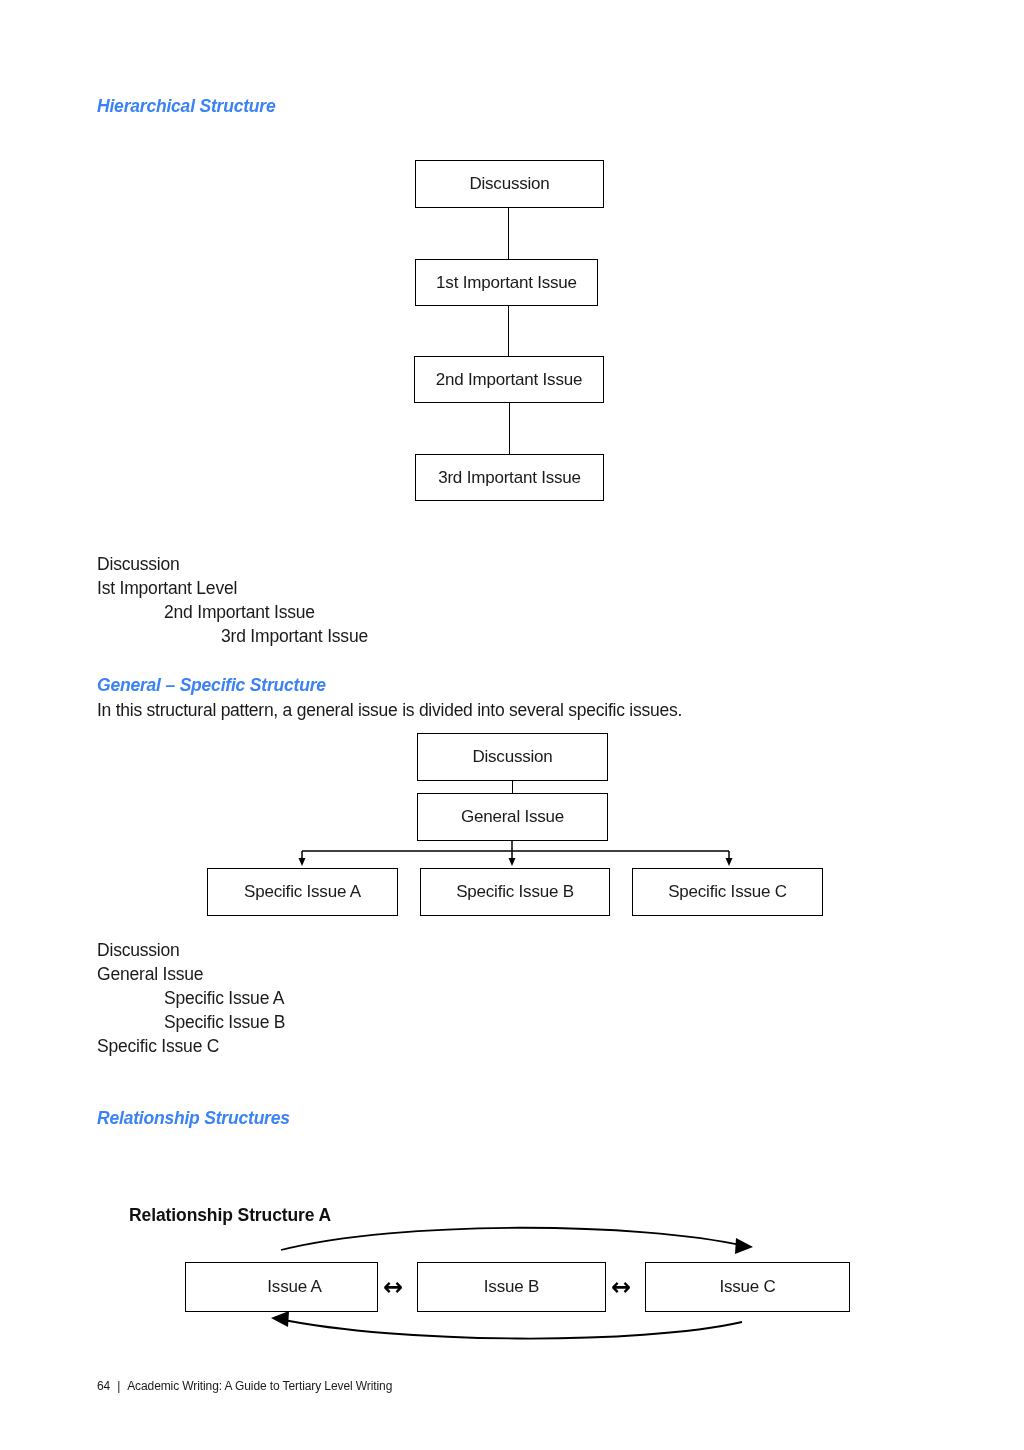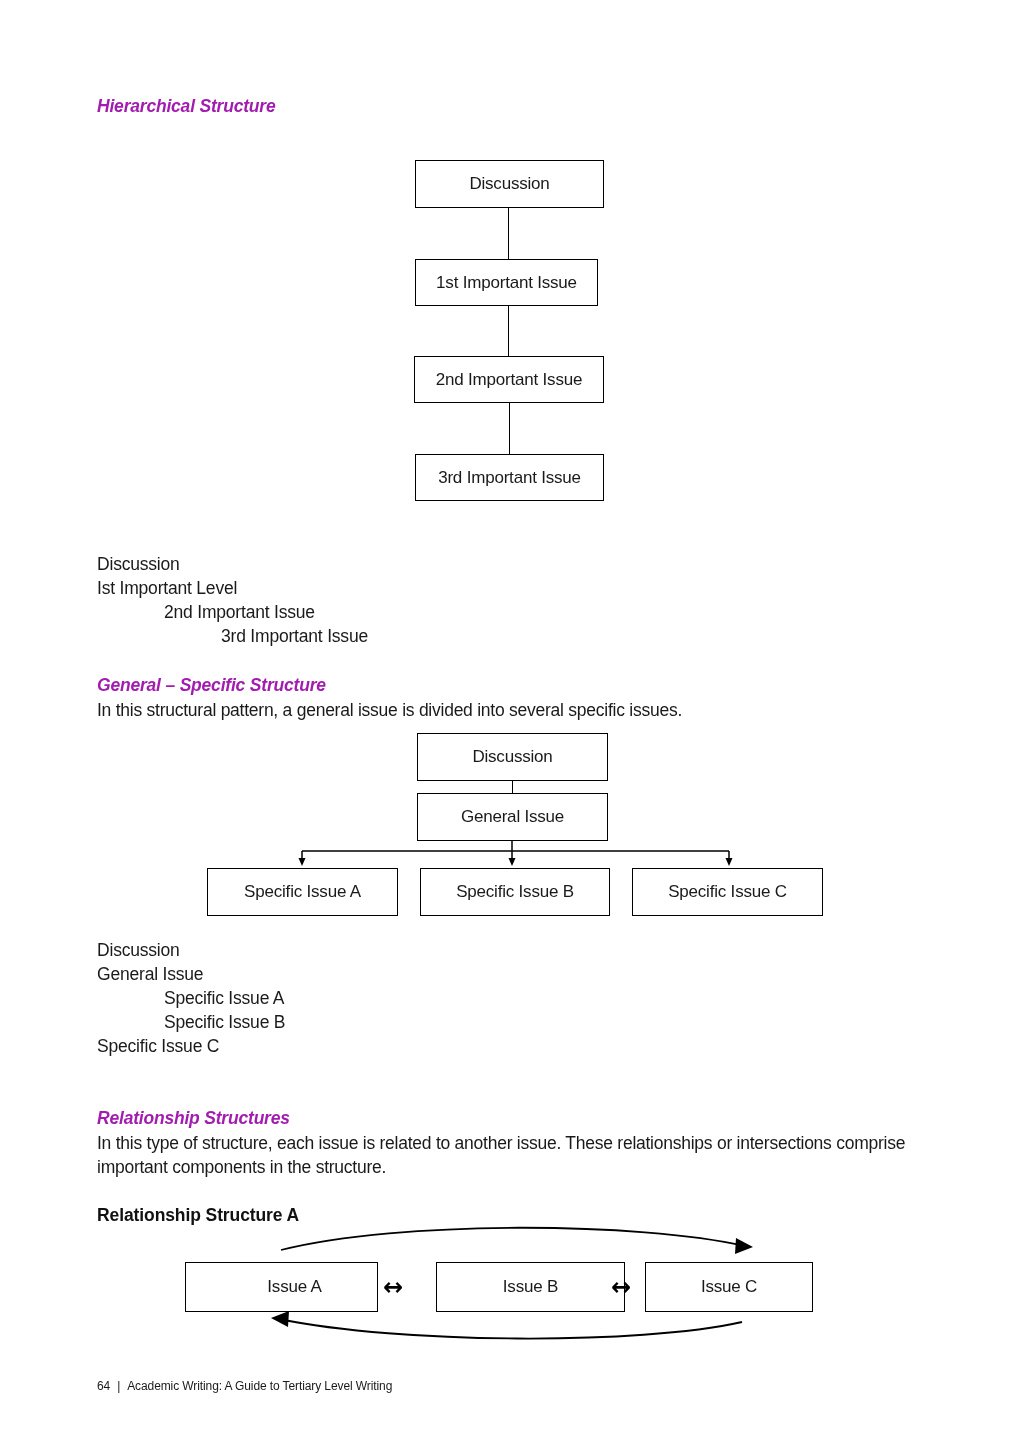--- a/index.html
+++ b/index.html
@@ -20,31 +20,32 @@
     overflow: hidden;
   }
 
   
   .h-sub {
     position: absolute;
     font-size: 17.5px;
     font-weight: bold;
     font-style: italic;
     letter-spacing: -0.2px;
-    color: #a21caf;
+    color: #3b82f6;
     white-space: nowrap;
   }
   .h-sub-plain {
     position: absolute;
     font-size: 17.5px;
     font-weight: bold;
     font-style: normal;
     letter-spacing: -0.1px;
     color: #111111;
     white-space: nowrap;
+    margin-left: 32px;
   }
   .para {
     position: absolute;
     font-size: 17.5px;
     line-height: 24px;
     color: #1a1a1a;
     letter-spacing: -0.25px;
   }
   .listline {
     position: absolute;
@@ -156,40 +157,39 @@
   <div class="node" style="left:632px; top:868px; width:191px; height:48px;">Specific Issue C</div>
 
   <div class="listline" style="left:97px; top:940px;">Discussion</div>
   <div class="listline" style="left:97px; top:964px;">General Issue</div>
   <div class="listline" style="left:164px; top:988px;">Specific Issue A</div>
   <div class="listline" style="left:164px; top:1012px;">Specific Issue B</div>
   <div class="listline" style="left:97px; top:1036px;">Specific Issue C</div>
 
   <div class="h-sub" style="left:97px; top:1108px;">Relationship Structures</div>
 
-  <div class="para" style="left:97px; top:1131px; width:836px;">In this type of structure, each issue is related to another issue. These relationships or intersections comprise important components in the structure.</div>
 
   <div class="h-sub-plain" style="left:97px; top:1205px;">Relationship Structure A</div>
 
   <svg class="overlay" viewBox="0 0 1024 1450">
 
     <path d="M281,1250 C400,1220 640,1222 745,1246" stroke="#000" stroke-width="1.8" fill="none"></path>
     <path d="M736,1238 L753,1247 L735,1254 Z" fill="#000"></path>
 
     <path d="M742,1322 C640,1345 400,1344 279,1319" stroke="#000" stroke-width="1.8" fill="none"></path>
     <path d="M288,1327 L271,1318 L289,1311 Z" fill="#000"></path>
   </svg>
 
   <div class="node" style="left:185px; top:1262px; width:193px; height:50px;padding-left:26px;">Issue A</div>
 
   <div class="dbl-arrow" style="left:383px; top:1275px;">↔</div>
 
-  <div class="node" style="left:436px; top:1262px; width:189px; height:50px;">Issue B</div>
+  <div class="node" style="left:417px; top:1262px; width:189px; height:50px;">Issue B</div>
 
   <div class="dbl-arrow" style="left:611px; top:1275px;">↔</div>
 
-  <div class="node" style="left:645px; top:1262px; width:168px; height:50px;">Issue C</div>
+  <div class="node" style="left:645px; top:1262px; width:205px; height:50px;">Issue C</div>
 
   <div class="footer" style="left:97px; top:1379px;">
     <span>64</span><span class="sep">|</span><span>Academic Writing: A Guide to Tertiary Level Writing</span>
   </div>
 
 </div>
 
 </body></html>

